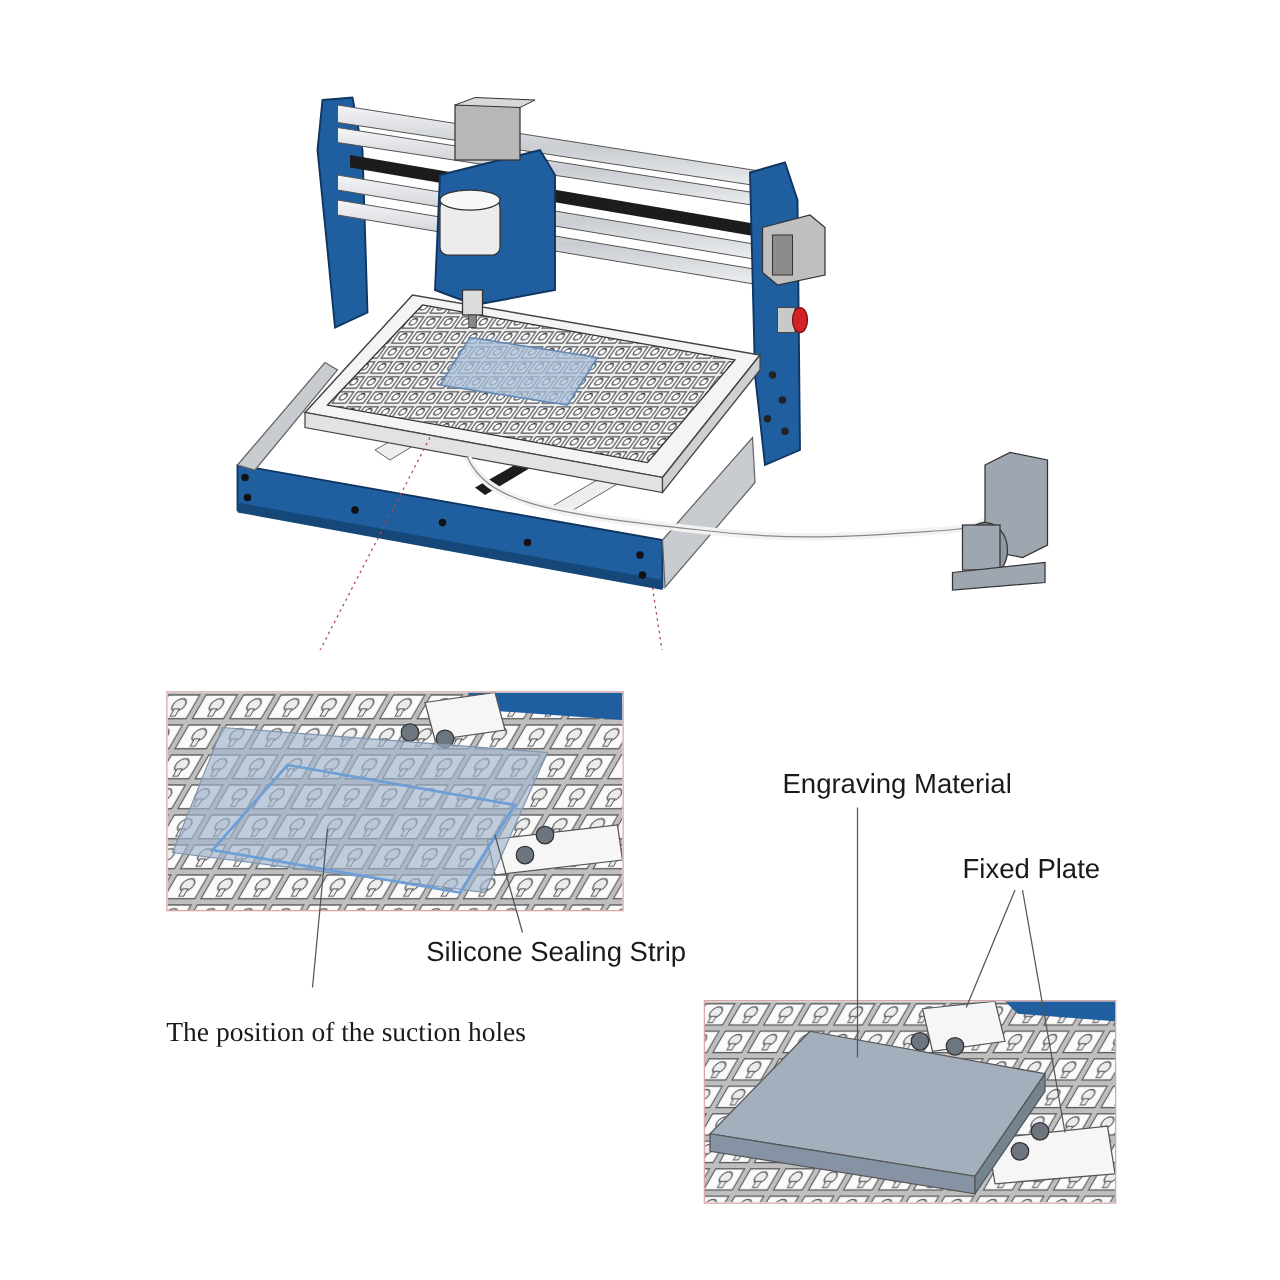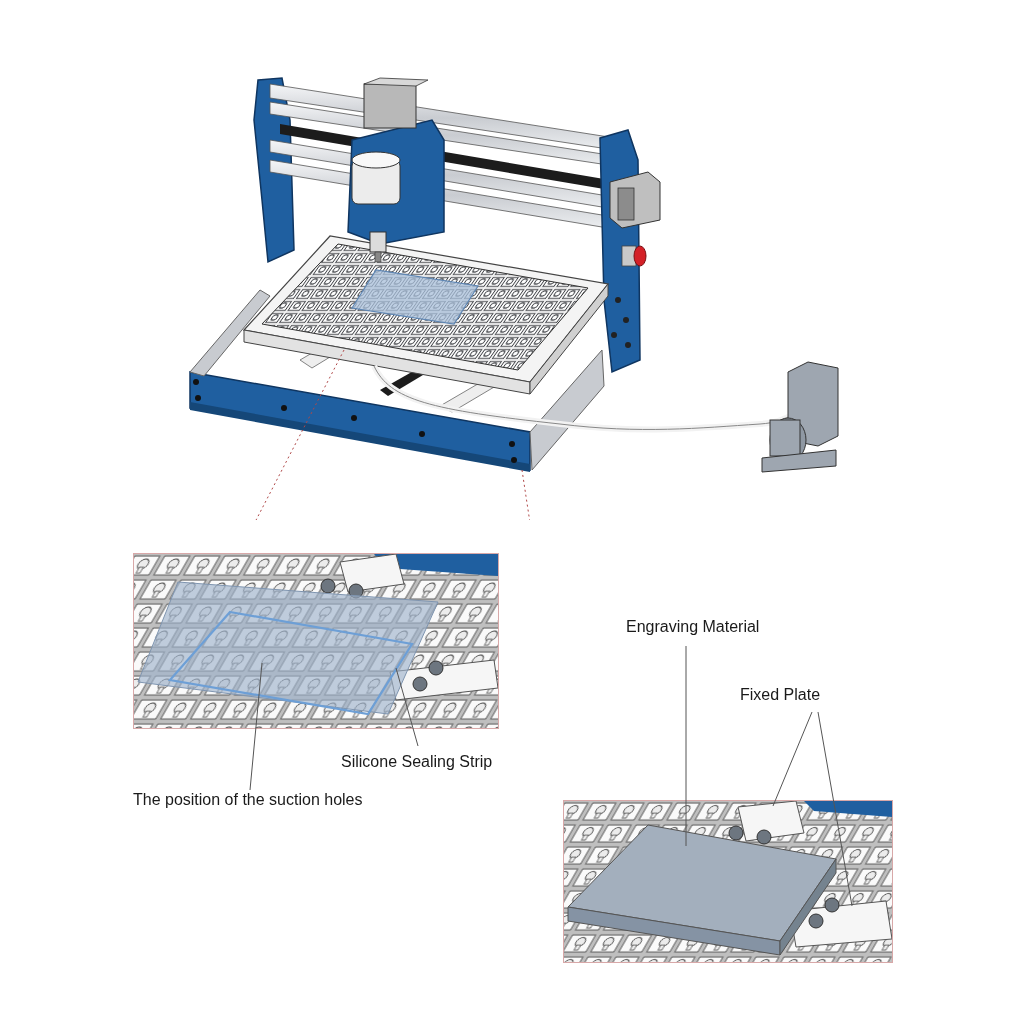--- a/index.html
+++ b/index.html
@@ -1,18 +1,18 @@
 <!DOCTYPE html>
 <html><head>
   <meta charset="utf-8">
   <style>
     html, body { margin: 0; padding: 0; background: #ffffff; }
     body { width: 1024px; height: 1024px; position: relative; overflow: hidden; font-family: "Liberation Sans", sans-serif; }
     .abs { position: absolute; }
-    .label { position: absolute; color: #1a1a1a; font-size: 16px; line-height: 22px; white-space: nowrap; font-family: "Liberation Sans", sans-serif; }
+    .label { position: absolute; color: #1a1a1a; font-size: 22px; line-height: 22px; white-space: nowrap; font-family: "Liberation Sans", sans-serif; }
     .multi { white-space: normal; width: 300px; }
     .inset { position: absolute; border: 1px solid #d8a8a8; background: #f4f4f4; overflow: hidden; }
     svg { position: absolute; left: 0; top: 0; }
   </style>
 </head>
 <body>
 
 <div class="abs" style="left:0;top:0;width:1024px;height:520px;">
   <svg width="1024" height="520" viewBox="0 0 1024 520">
     <defs>
@@ -168,19 +168,19 @@
 <svg width="1024" height="1024" viewBox="0 0 1024 1024" style="pointer-events:none;">
   <line x1="262" y1="663" x2="250" y2="790" stroke="#555" stroke-width="1"></line>
   <line x1="396" y1="668" x2="418" y2="746" stroke="#555" stroke-width="1"></line>
   <line x1="686" y1="646" x2="686" y2="846" stroke="#555" stroke-width="1"></line>
   <line x1="812" y1="712" x2="773" y2="806" stroke="#555" stroke-width="1"></line>
   <line x1="818" y1="712" x2="852" y2="906" stroke="#555" stroke-width="1"></line>
 </svg>
 
 <div class="label" style="left:341px;top:751px;">Silicone Sealing Strip</div>
 
-<div class="label multi" style="left:133px;top:789px;">
+<div class="label multi" style="left:133px;top:815px;font-family:Liberation Serif, serif;">
   <div>The position of the suction holes</div>
 </div>
 
 <div class="label" style="left:626px;top:616px;">Engraving Material</div>
 
-<div class="label" style="left:740px;top:684px;">Fixed Plate</div>
+<div class="label" style="left:770px;top:684px;">Fixed Plate</div>
 
 </body></html>

